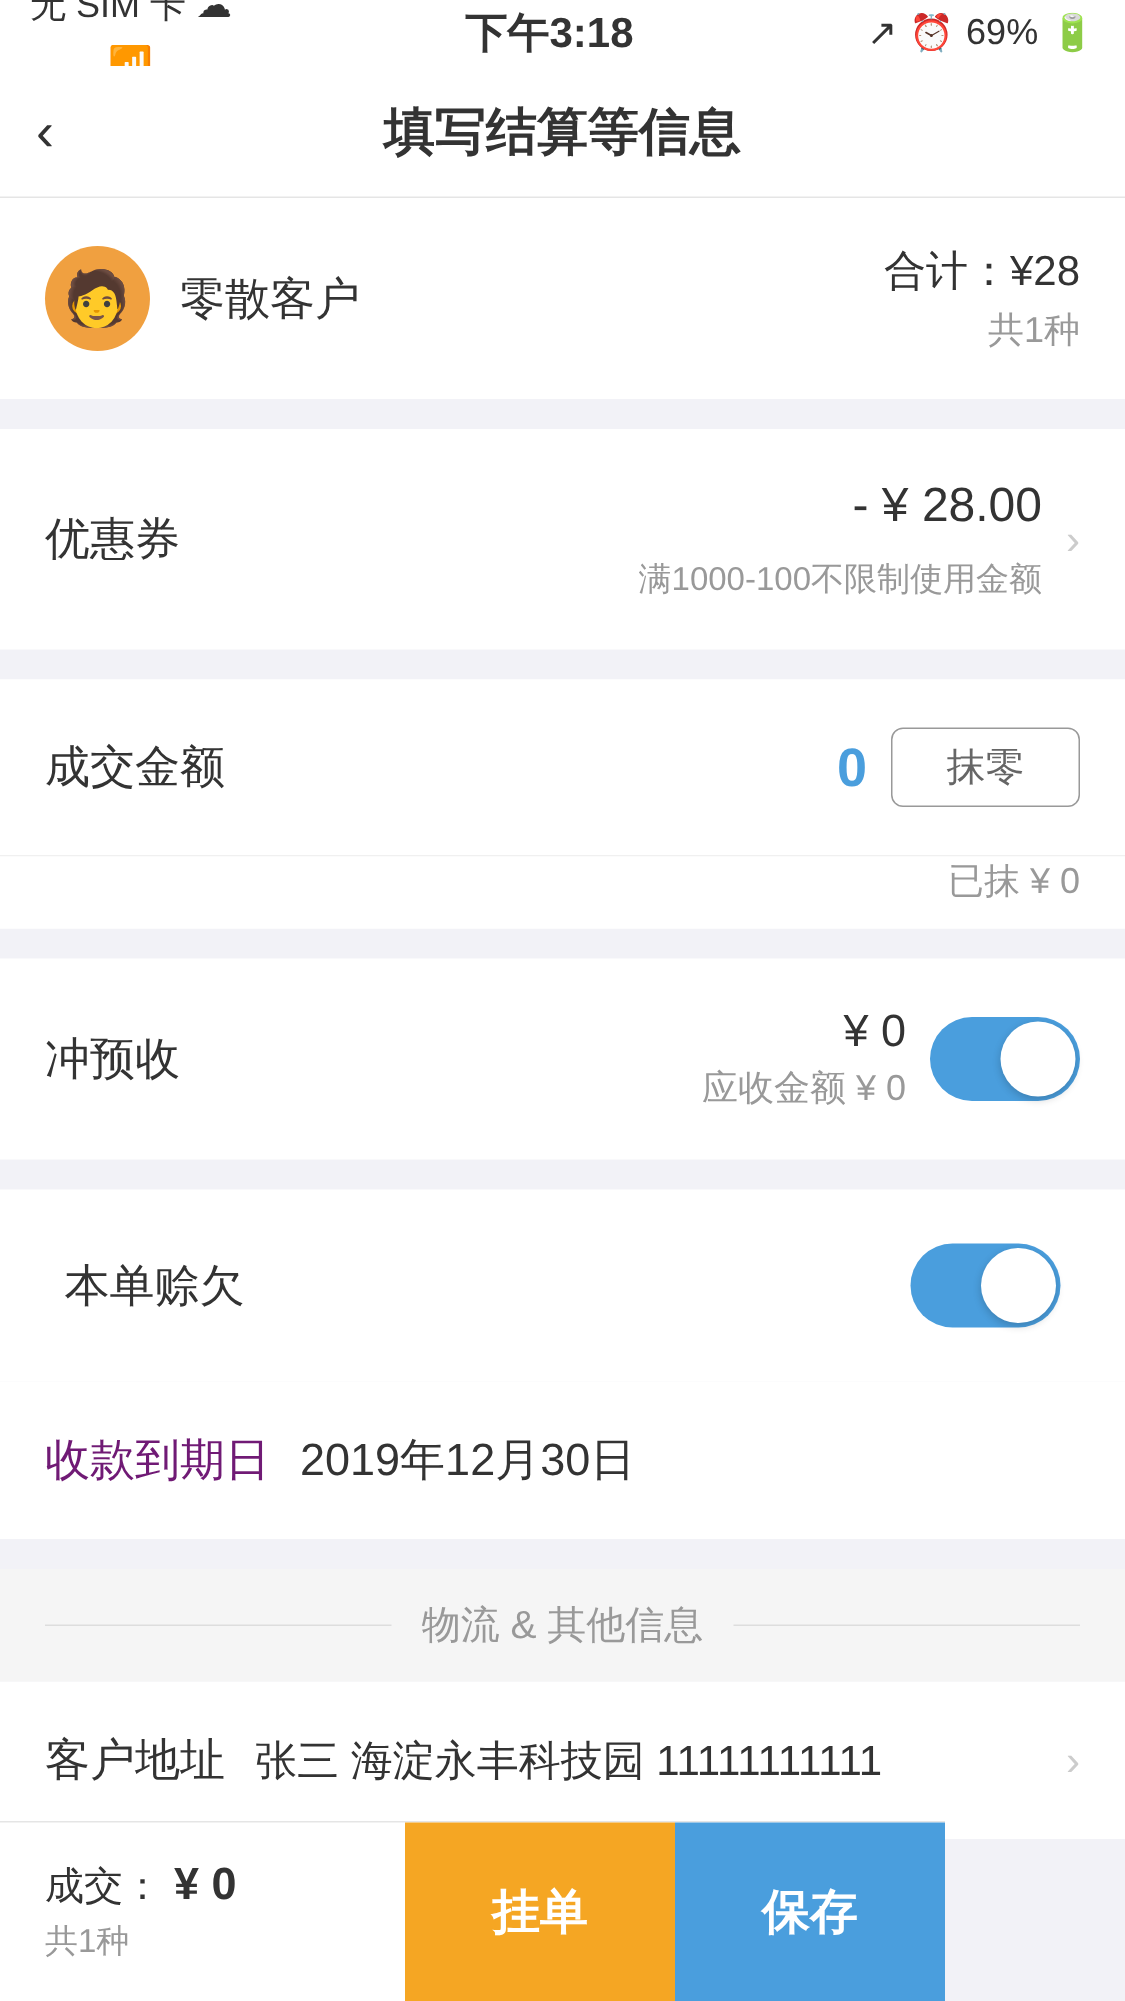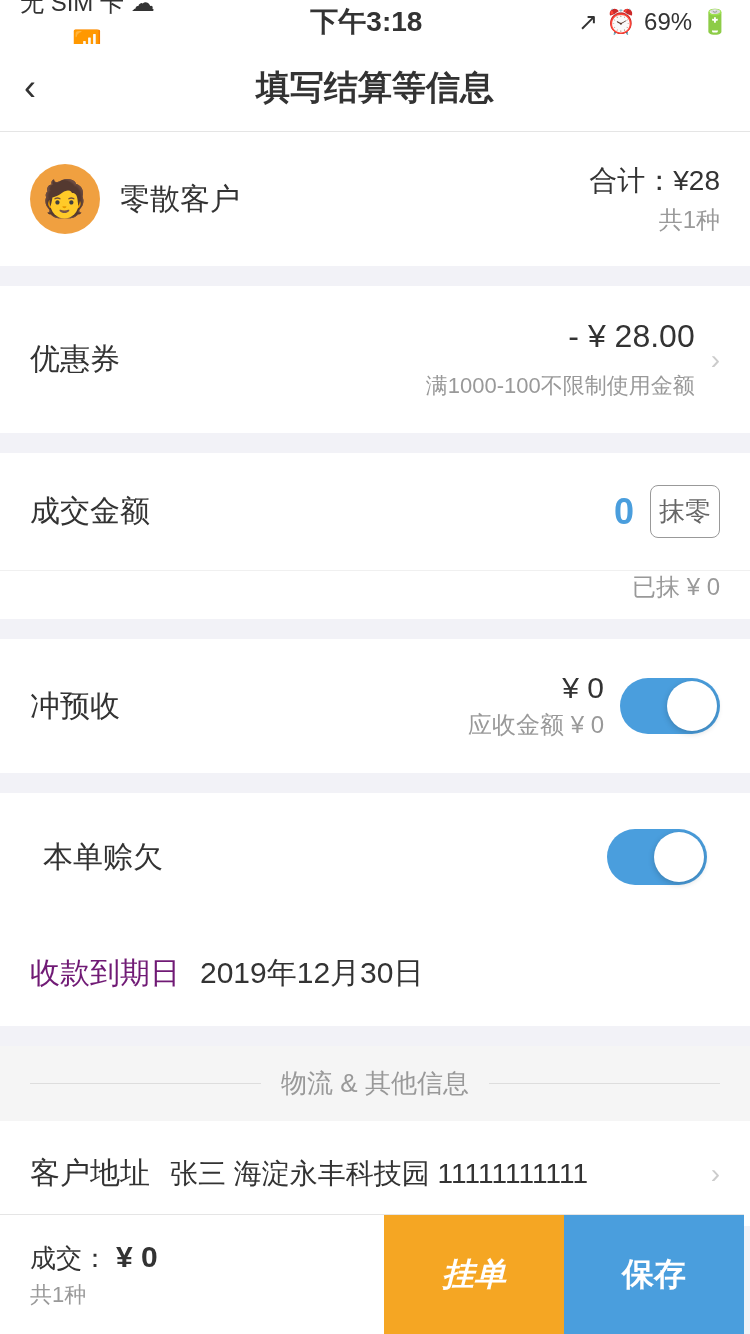--- a/index.html
+++ b/index.html
@@ -143,21 +143,21 @@
     .amount-input {
       font-size: 36px;
       color: #4a9edd;
       font-weight: 600;
       text-align: right;
       min-width: 60px;
     }
     .round-zero-btn {
       border: 1px solid #999;
       border-radius: 8px;
-      padding: 8px 8px;
+      padding: 8px 36px;
       font-size: 26px;
       color: #666;
       background: #fff;
       cursor: pointer;
     }
     .already-rounded {
       font-size: 24px;
       color: #999;
       text-align: right;
       padding: 0 30px 16px 30px;
@@ -260,21 +260,21 @@
       font-size: 28px;
       color: #333;
       flex: 1;
     }
 
     
     .bottom-bar {
       position: fixed;
       bottom: 0;
       left: 0;
-      width: 744px;
+      width: 630px;
       height: 120px;
       background: #fff;
       display: flex;
       align-items: center;
       border-top: 1px solid #e5e5e5;
     }
     .bottom-info {
       flex: 1;
       padding: 0 30px;
     }
@@ -296,21 +296,20 @@
       width: 180px;
       height: 120px;
       background: #f5a623;
       display: flex;
       align-items: center;
       justify-content: center;
       font-size: 32px;
       color: #fff;
       font-weight: 600;
       cursor: pointer;
-      font-style: italic;
     }
     .btn-save {
       width: 180px;
       height: 120px;
       background: #4a9edd;
       display: flex;
       align-items: center;
       justify-content: center;
       font-size: 32px;
       color: #fff;

